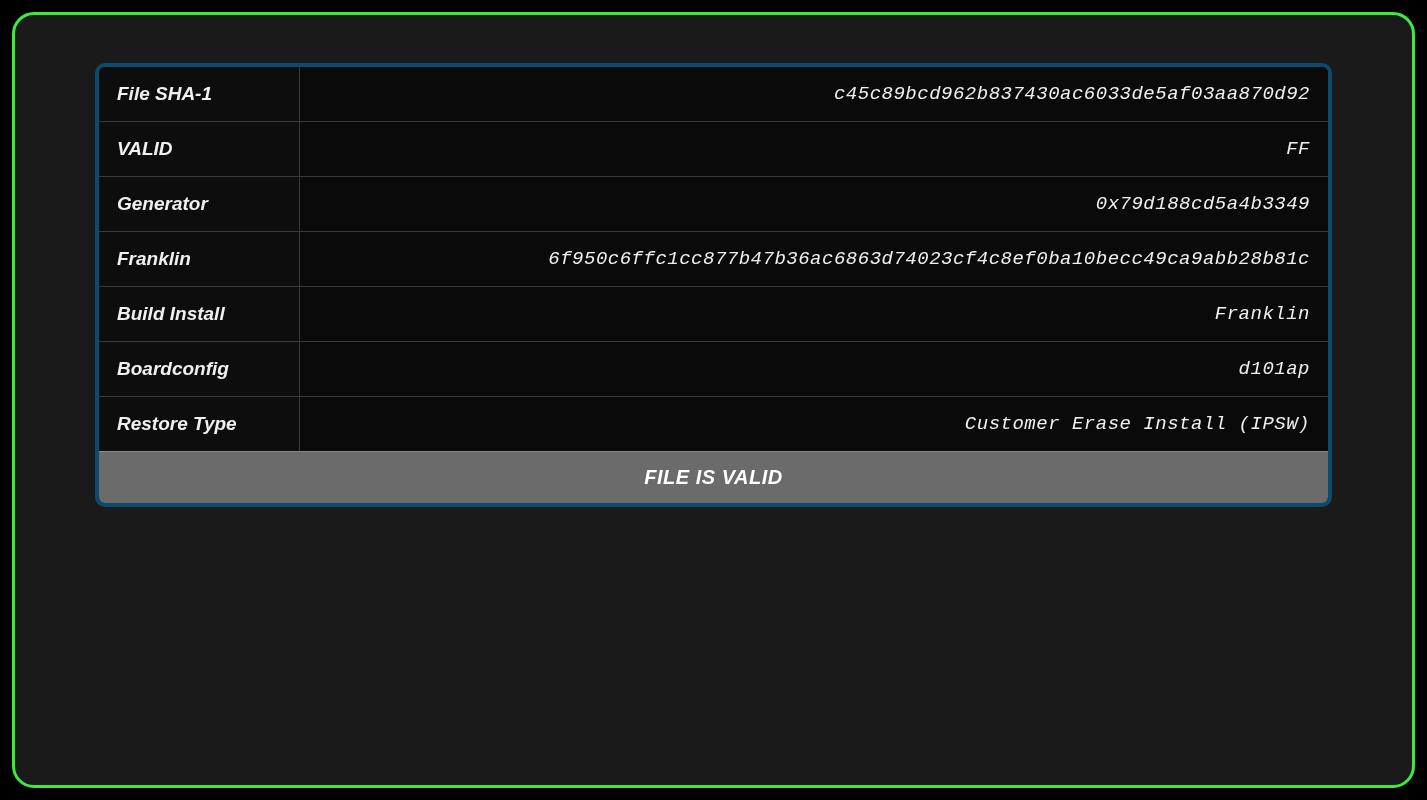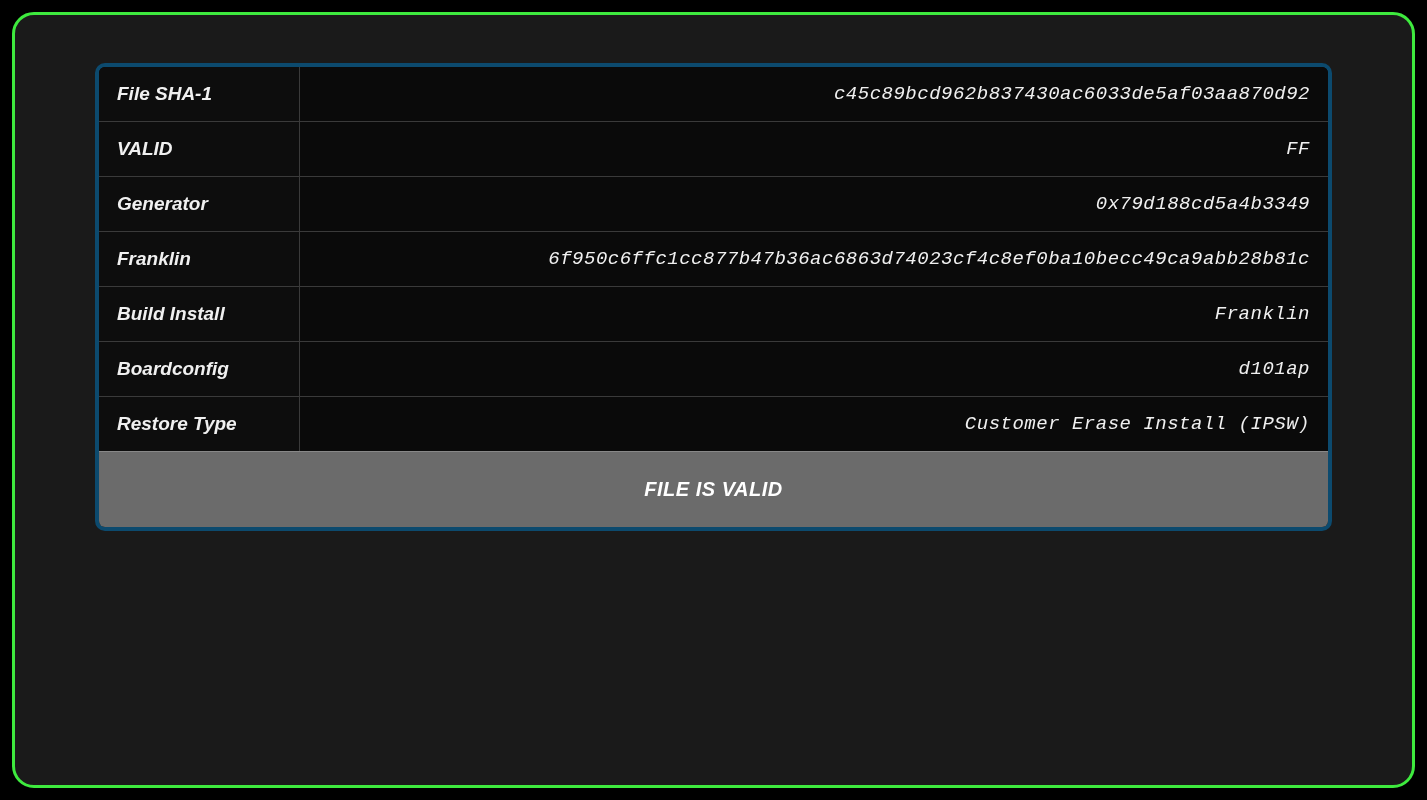--- a/index.html
+++ b/index.html
@@ -68,21 +68,21 @@
       font-family: "Courier New", Courier, monospace;
       font-size: 20px;
       letter-spacing: 0.5px;
       background: #0a0a0a;
       text-align: right;
     }
     
     .status-bar {
       background: #6b6b6b;
       text-align: center;
-      padding: 26px;
+      padding: 14px;
       font-weight: bold;
       font-size: 20px;
       color: #fff;
       letter-spacing: 0.5px;
       border-top: 1px solid #888;
     }
   </style>
 </head>
 <body>
 

